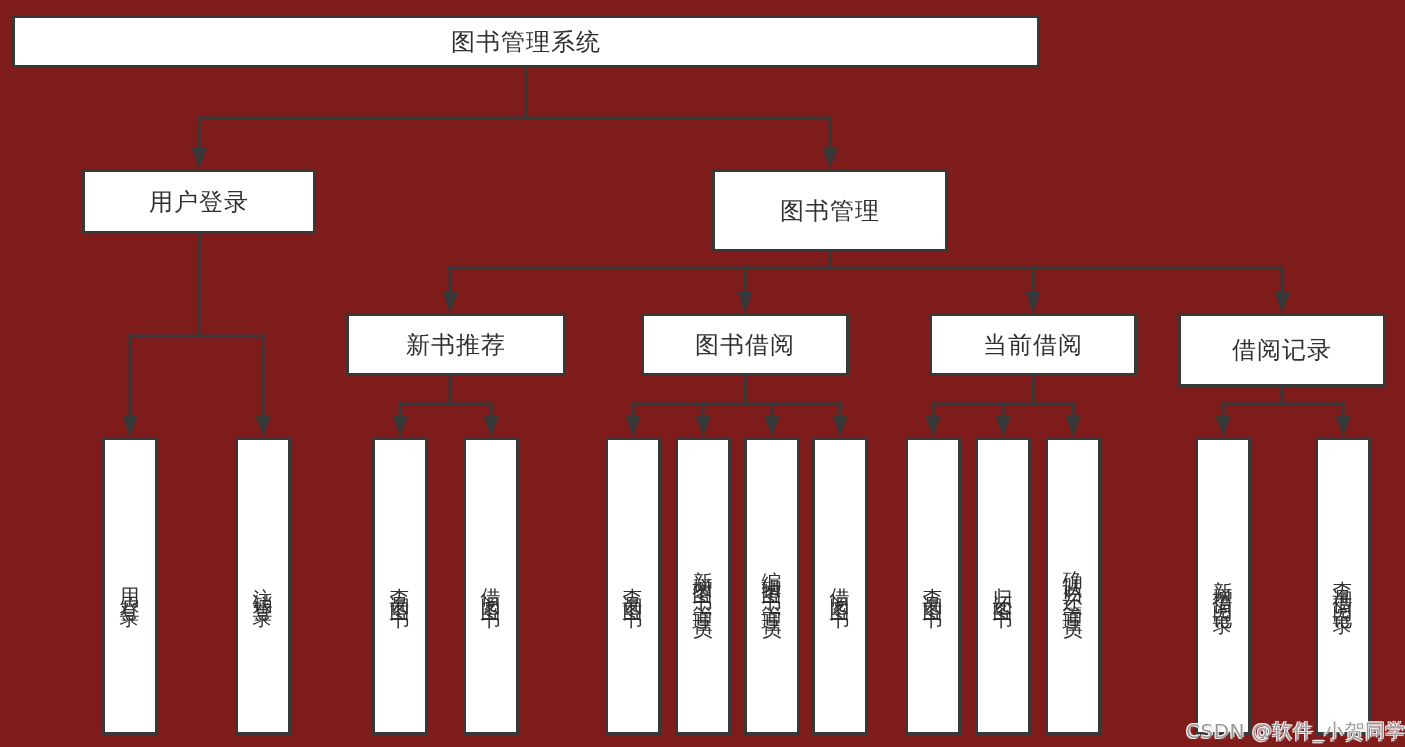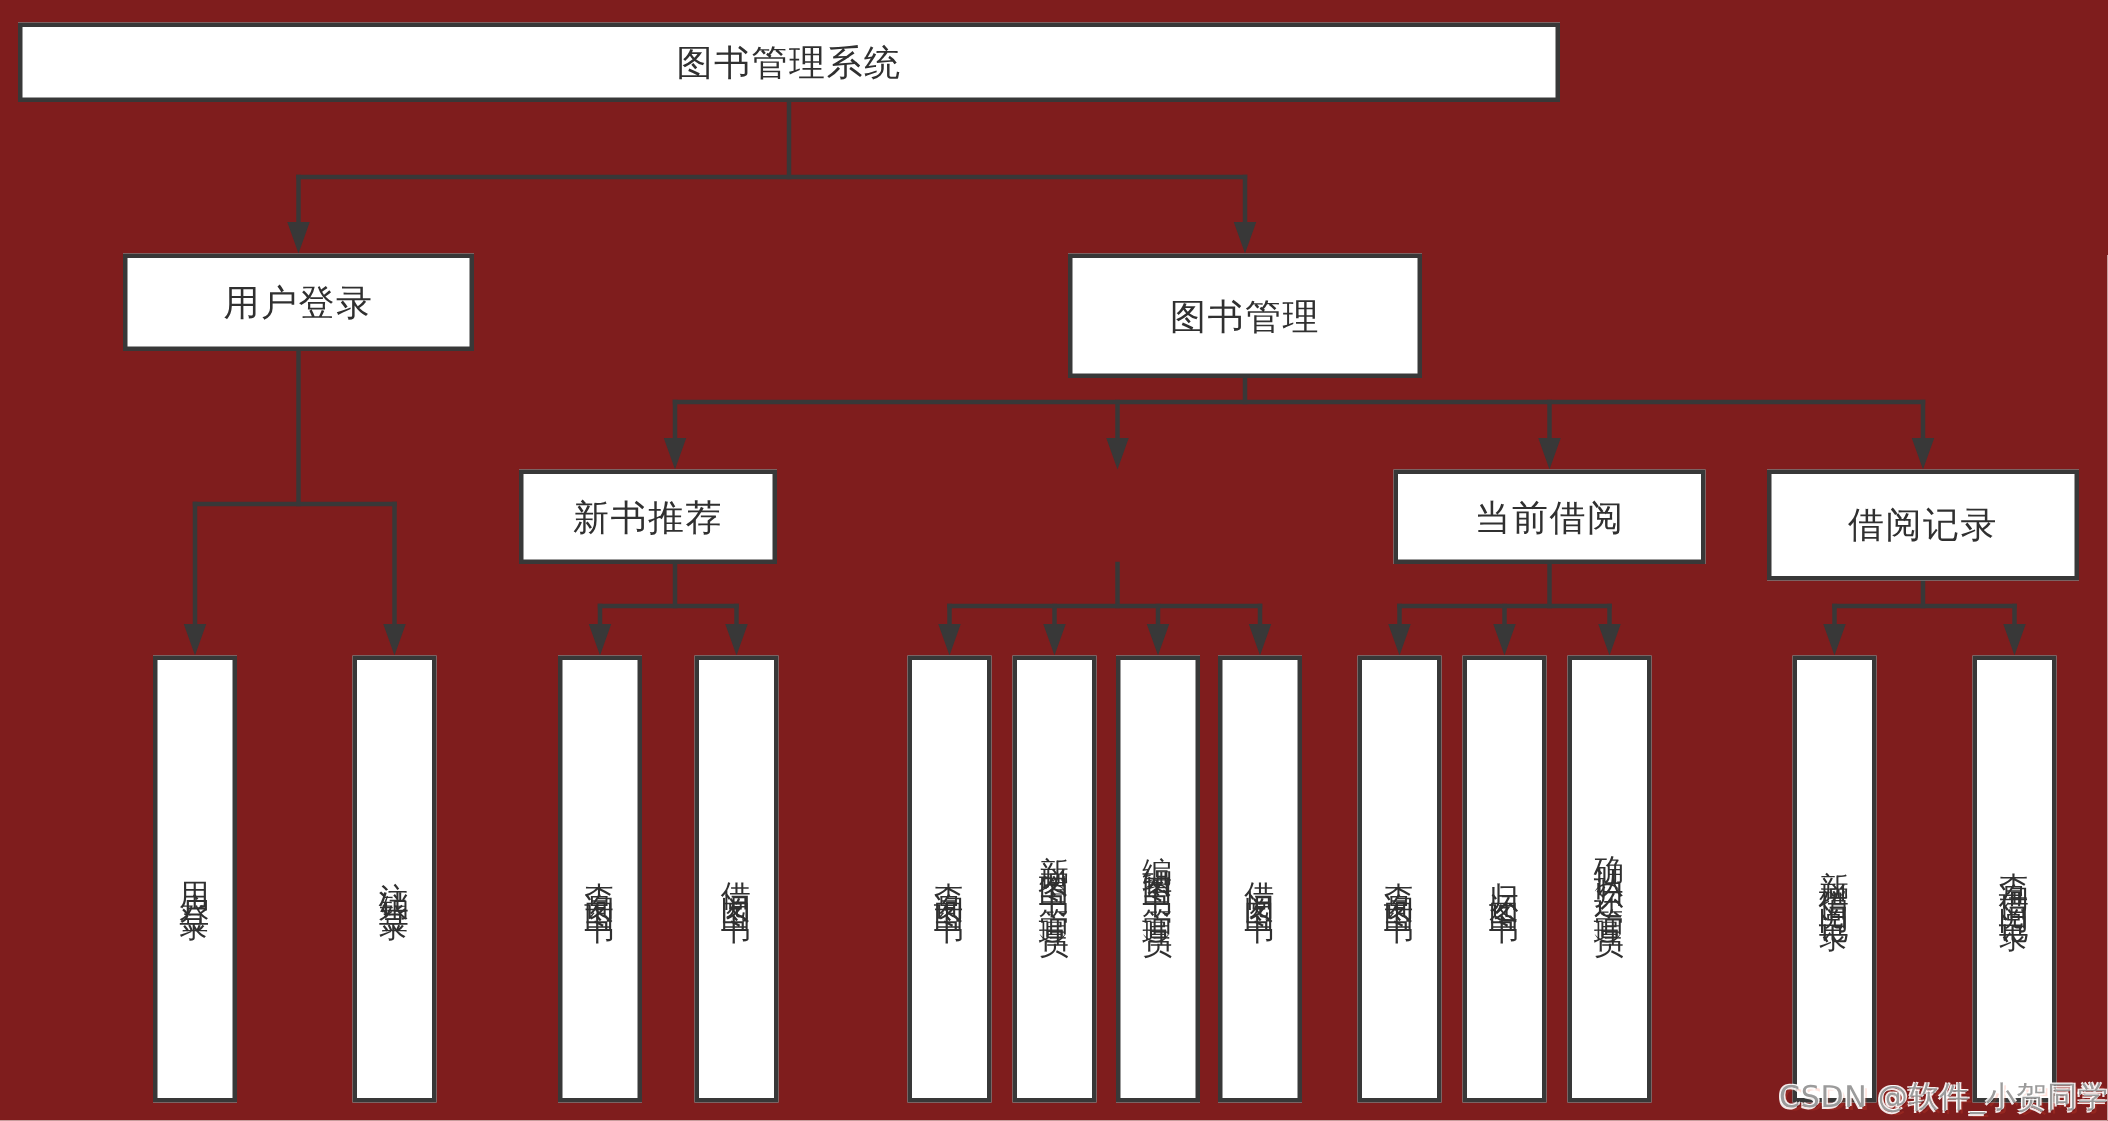--- a/index.html
+++ b/index.html
@@ -123,21 +123,22 @@
       <polygon points="1065.5,416 1080.5,416 1073,437" fill="#383838"></polygon>
       <polygon points="1215.5,416 1230.5,416 1223,437" fill="#383838"></polygon>
       <polygon points="1335.5,416 1350.5,416 1343,437" fill="#383838"></polygon>
     </svg>
 
   <div class="node h" style="left:12px; top:15px; width:1028px; height:53px;">图书管理系统</div>
 
   <div class="node h" style="left:82px; top:169px; width:234px; height:65px;">用户登录</div>
   <div class="node h" style="left:712px; top:169px; width:236px; height:83px;">图书管理</div>
 
-  <div class="node h" style="left:346px; top:313px; width:172px; height:63px;">新书推荐</div>
+  <div class="node h" style="left:346px; top:313px; width:220px; height:63px;">新书推荐</div>
+  <div class="node h" style="left:641px; top:313px; width:208px; height:63px;">图书借阅</div>
   <div class="node h" style="left:929px; top:313px; width:208px; height:63px;">当前借阅</div>
   <div class="node h" style="left:1178px; top:313px; width:208px; height:74px;">借阅记录</div>
 
   <div class="node leaf" style="left:102px; top:437px; width:56px; height:298px;">
     <span class="vtext">用户登录</span>
   </div>
   <div class="node leaf" style="left:235px; top:437px; width:56px; height:298px;">
     <span class="vtext">注销登录</span>
   </div>
   <div class="node leaf" style="left:372px; top:437px; width:56px; height:298px;">

